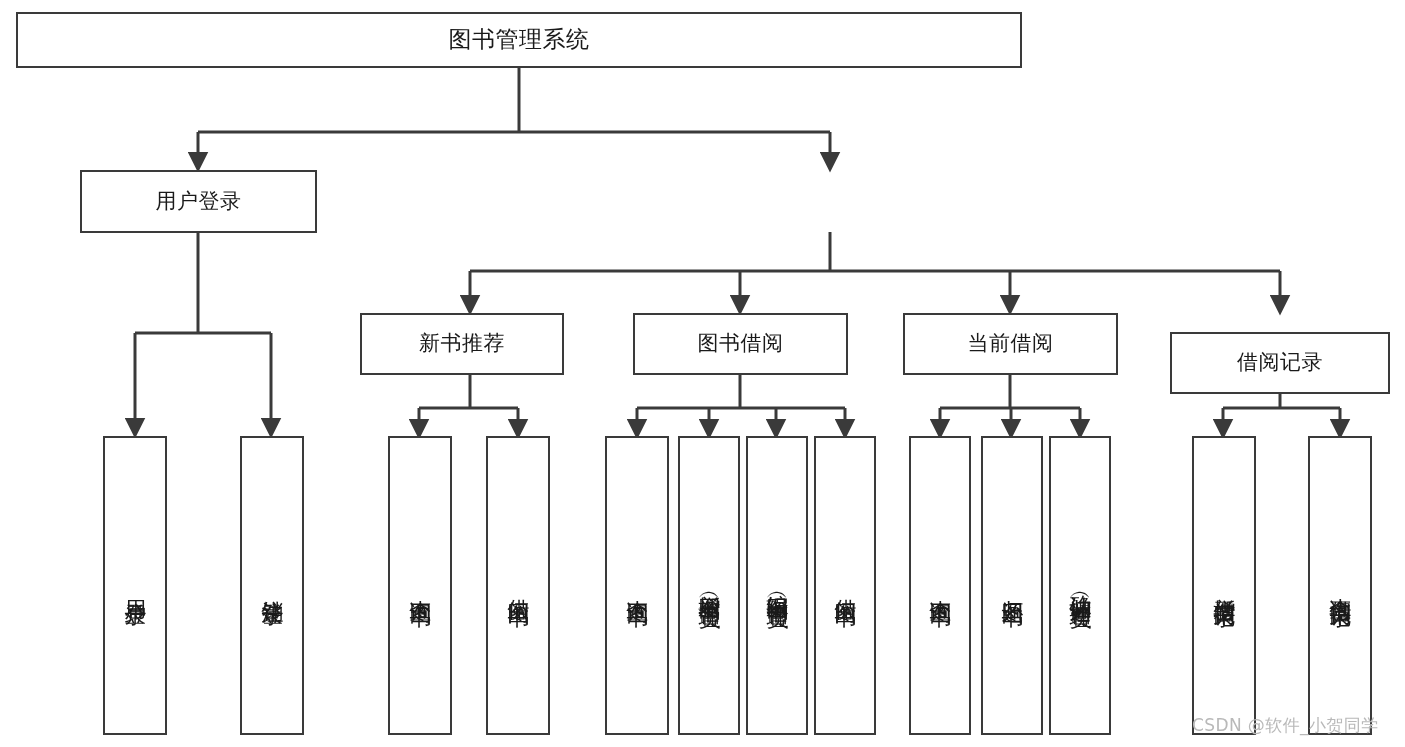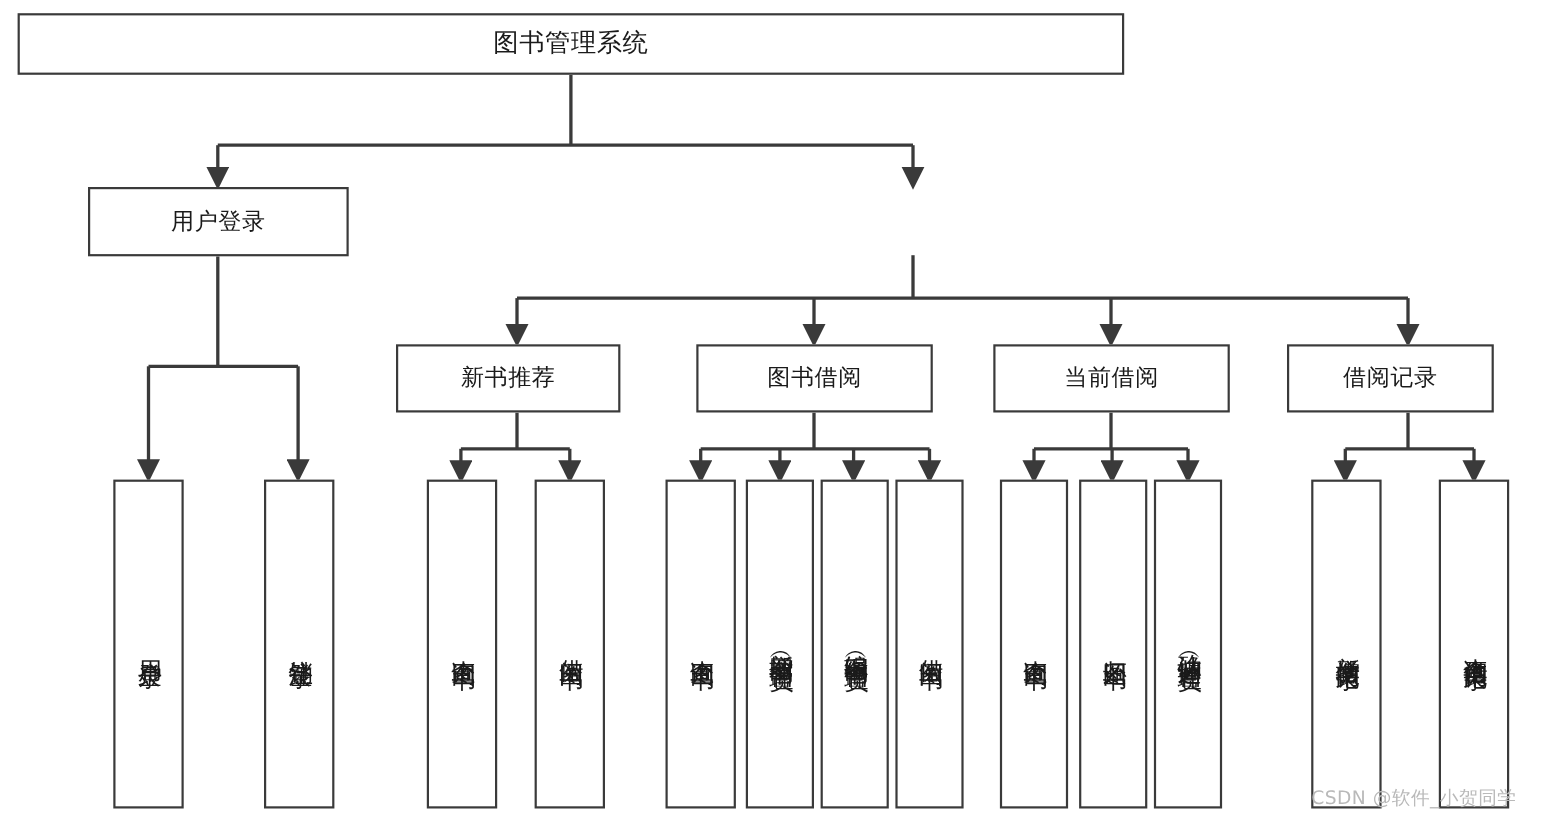--- a/index.html
+++ b/index.html
@@ -136,21 +136,21 @@
   </div>
 
   <div class="node lvl2" style="left:633px; top:313px; width:215px; height:62px;">
     <span class="node-label">图书借阅</span>
   </div>
 
   <div class="node lvl2" style="left:903px; top:313px; width:215px; height:62px;">
     <span class="node-label">当前借阅</span>
   </div>
 
-  <div class="node lvl2" style="left:1170px; top:313px; width:188px; height:62px;">
+  <div class="node lvl2" style="left:1170px; top:332px; width:220px; height:62px;">
     <span class="node-label">借阅记录</span>
   </div>
 
   <div class="node leaf" style="left:103px; top:436px; width:64px; height:299px;">
     <span class="node-label">用户登录</span>
   </div>
 
   <div class="node leaf" style="left:240px; top:436px; width:64px; height:299px;">
     <span class="node-label">注销登录</span>
   </div>

